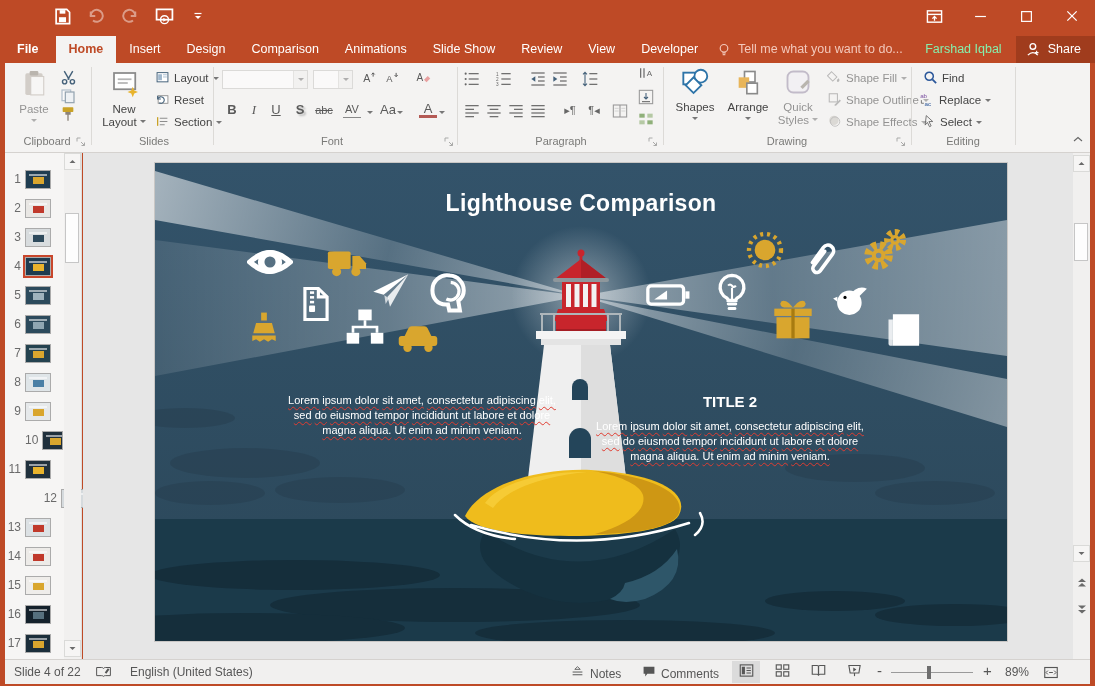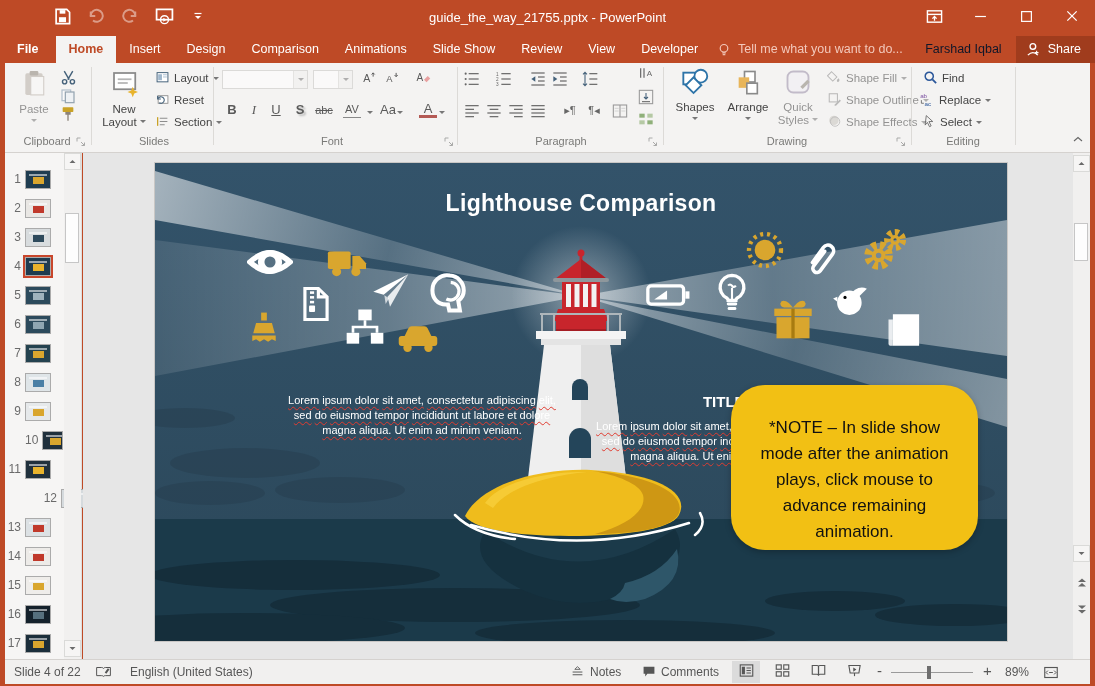--- a/index.html
+++ b/index.html
@@ -14,21 +14,21 @@
   .wtitle { position:absolute; left:0; right:0; top:10px; text-align:center; font-size:13px; color:#fff; }
   .winctl { position:absolute; right:0; top:0; display:flex; }
   .wbtn { width:46px; height:32px; display:flex; align-items:center; justify-content:center; }
 
   
   .tabrow { position:absolute; left:0; top:36px; width:1095px; height:27px; background:#BE4A26; display:flex; align-items:stretch; }
   .tab { color:#fff; font-size:12.5px; padding:6px 13px 0 13px; cursor:default; }
   .tab.filetab { background:#BE4A26; font-weight:bold; padding:6px 17px 0 17px; }
   .tab.active { background:#F4F3F2; color:#BE4A26; font-weight:bold; }
   .tellme { color:#F3C9BC; font-size:12.5px; padding:6px 8px 0 6px; display:flex; gap:7px; }
-  .user { color:#0f172a; font-size:12.5px; padding:6px 14px 0 14px; margin-left:auto; }
+  .user { color:#86efac; font-size:12.5px; padding:6px 14px 0 14px; margin-left:auto; }
   .share { background:#A03C1D; color:#fff; font-size:12.5px; padding:6px 14px 0 10px; display:flex; gap:7px; }
 
   
   .ribbon { position:absolute; left:5px; top:63px; width:1085px; height:90px; background:#F4F3F2; border-bottom:1px solid #D5D2CF; font-size:11.5px; color:#444; }
   .rsep { position:absolute; top:4px; height:78px; width:1px; background:#DCDAD7; }
   .glabel { position:absolute; top:72px; font-size:11px; color:#7A7A78; text-align:center; }
   .launcher { position:absolute; top:73px; width:12px; height:12px; opacity:.7; }
   .bigbtn { position:absolute; top:2px; height:64px; display:flex; flex-direction:column; align-items:center; text-align:center; line-height:13px; cursor:default; }
   .bigbtn .bicon { margin:3px 0 2px 0; }
   .dim { opacity:.55; }
@@ -58,21 +58,21 @@
   .stitle { position:absolute; left:0; top:27px; width:100%; text-align:center; color:#fff; font-size:23px; font-weight:bold; letter-spacing:.3px; z-index:2; }
   .sicon { position:absolute; z-index:2; }
   .col { position:absolute; width:270px; text-align:center; color:#fff; z-index:3; }
   .ctitle { font-size:15px; font-weight:bold; margin-bottom:9px; }
   .cbody { font-size:11px; line-height:15px; }
   .squig { text-decoration:underline wavy #E03C31; text-decoration-thickness:1px; text-underline-offset:2px; }
   .note { position:absolute; left:576px; top:222px; width:247px; height:165px; background:#F2C014; border-radius:34px; z-index:4; color:#111; font-size:17px; line-height:26px; text-align:center; padding:30px 18px 0 18px; box-shadow:0 2px 6px rgba(0,0,0,.25); }
 
   
   .statusbar { position:absolute; left:5px; top:659px; width:1085px; height:25px; background:#F1F0EF; border-top:1px solid #D5D2CF; font-size:12px; color:#565656; }
-  .sitem { position:absolute; top:5px; display:flex; align-items:flex-start; gap:5px; white-space:nowrap; }
+  .sitem { position:absolute; top:5px; display:flex; align-items:flex-end; gap:5px; white-space:nowrap; }
   .vbtn { position:absolute; top:1px; width:28px; height:22px; display:flex; align-items:center; justify-content:center; }
   .vbtn.on { background:#DBDBDB; }
   .ztrack { position:absolute; top:12px; height:1px; background:#9A9A9A; }
   .zhandle { position:absolute; top:6px; width:4px; height:13px; background:#6E6E6E; }
 </style>
 </head>
 <body>
 
 <div id="win">
 
@@ -104,21 +104,20 @@
             <path d="M10.5 13.5l4 2.5-4 2.5z" fill="#fff"></path>
           </svg>
         </span>
       <span class="qbtn">
           <svg width="12" height="12" viewBox="0 0 24 24">
             <line x1="5" y1="7" x2="19" y2="7" stroke="#fff" stroke-width="2.4"></line>
             <path d="M6 12l6 6 6-6z" fill="#fff"></path>
           </svg>
         </span>
     </div>
-    <div class="wtitle">guide_the_way_21755.pptx - PowerPoint</div>
     <div class="winctl">
       <span class="wbtn">
           <svg width="17" height="17" viewBox="0 0 24 24">
             <rect x="2" y="4" width="20" height="16" fill="none" stroke="#fff" stroke-width="2"></rect>
             <path d="M2 9h20" stroke="#fff" stroke-width="2"></path>
             <path d="M12 18v-6 m-3 3l3-3 3 3" stroke="#fff" stroke-width="1.8" fill="none"></path>
           </svg>
         </span>
       <span class="wbtn">
           <svg width="13" height="13" viewBox="0 0 24 24">
@@ -868,21 +867,20 @@
             </g>
           </svg></span>
       </div>
     <div class="col" style="left:132px;top:230px">
       <div class="cbody" id="body0"><span class="squig">Lorem</span> <span class="squig">ipsum</span> <span class="squig">dolor</span> <span class="squig">sit</span> <span class="squig">amet,</span> <span class="squig">consectetur</span> <span class="squig">adipiscing</span> <span class="squig">elit,</span> <span class="squig">sed</span> <span class="squig">do</span> <span class="squig">eiusmod</span> <span class="squig">tempor</span> <span class="squig">incididunt</span> <span class="squig">ut</span> <span class="squig">labore</span> <span class="squig">et</span> <span class="squig">dolore</span> <span class="squig">magna</span> <span class="squig">aliqua.</span> <span class="squig">Ut</span> <span class="squig">enim</span> <span class="squig">ad</span> <span class="squig">minim</span> <span class="squig">veniam.</span></div>
     </div>
     <div class="col" style="left:440px;top:230px">
       <div class="ctitle">TITLE 2</div>
       <div class="cbody" id="body1"><span class="squig">Lorem</span> <span class="squig">ipsum</span> <span class="squig">dolor</span> <span class="squig">sit</span> <span class="squig">amet,</span> <span class="squig">consectetur</span> <span class="squig">adipiscing</span> <span class="squig">elit,</span> <span class="squig">sed</span> <span class="squig">do</span> <span class="squig">eiusmod</span> <span class="squig">tempor</span> <span class="squig">incididunt</span> <span class="squig">ut</span> <span class="squig">labore</span> <span class="squig">et</span> <span class="squig">dolore</span> <span class="squig">magna</span> <span class="squig">aliqua.</span> <span class="squig">Ut</span> <span class="squig">enim</span> <span class="squig">ad</span> <span class="squig">minim</span> <span class="squig">veniam.</span></div>
     </div>
-    <div class="note">*NOTE – In slide show mode after the animation plays, click mouse to advance remaining animation.</div>
   </div>
 
   <div class="vscroll" style="left:1073px;top:153px;width:17px;height:506px">
     <div class="sarrow" style="top:2px">
         <svg width="11" height="9" viewBox="0 0 24 24">
           <path d="M4 16l8-8 8 8z" fill="#6A6A6A"></path>
         </svg>
       </div>
     <div class="sthumb" style="top:70px;width:14px;height:38px"></div>
     <div class="sarrow" style="top:392px">

